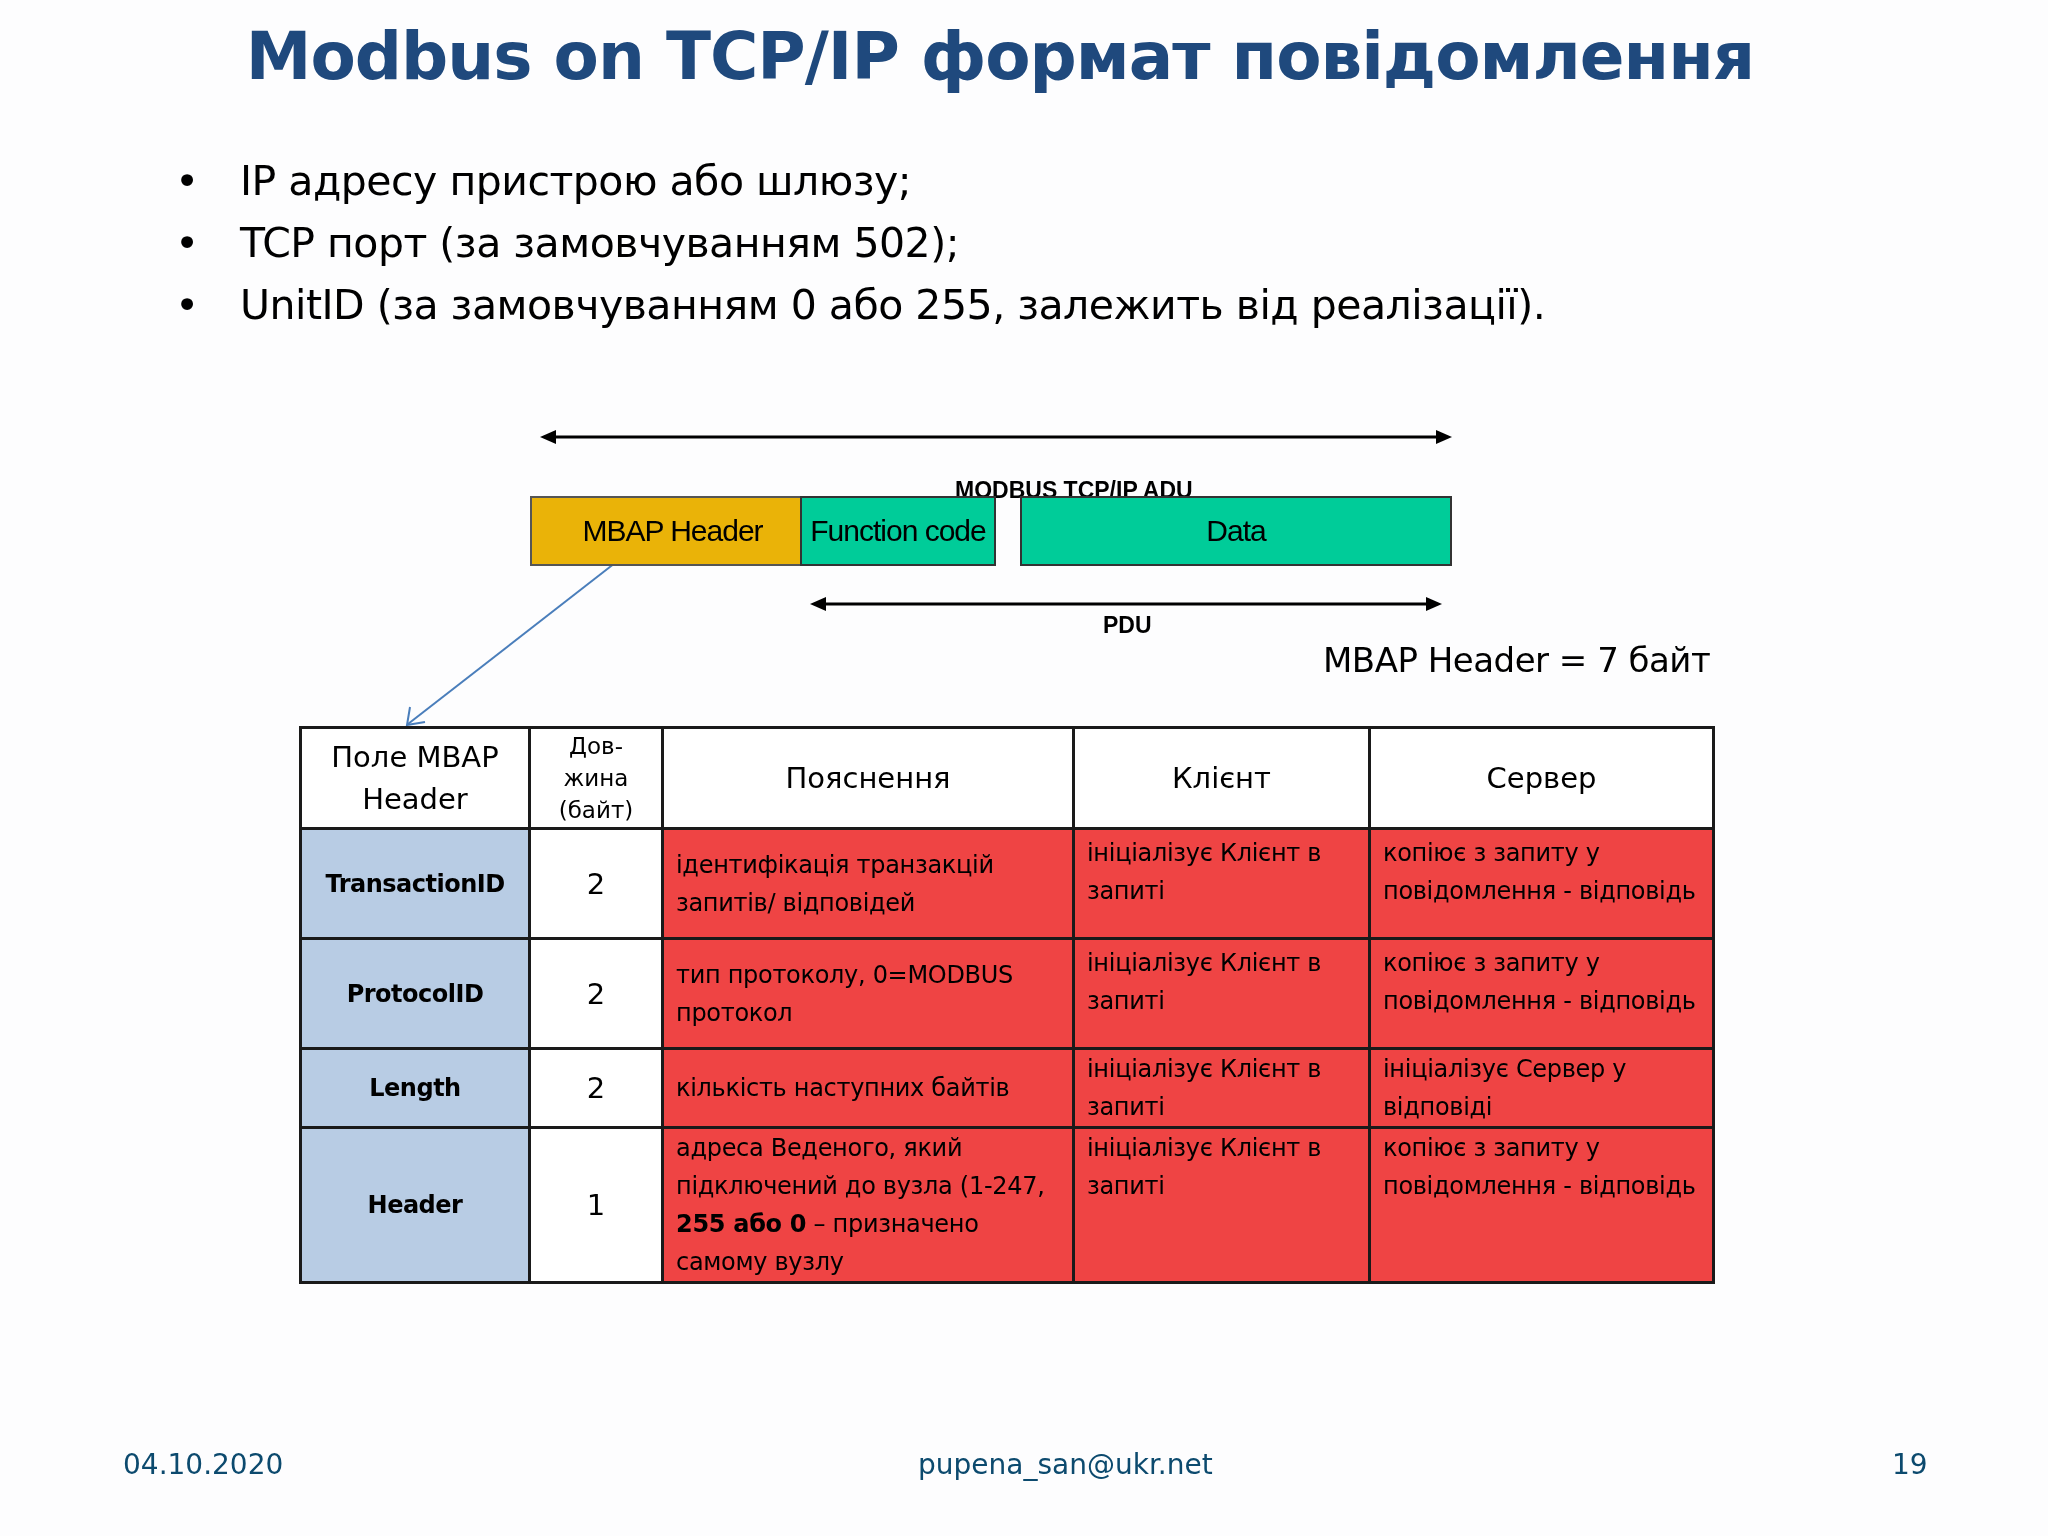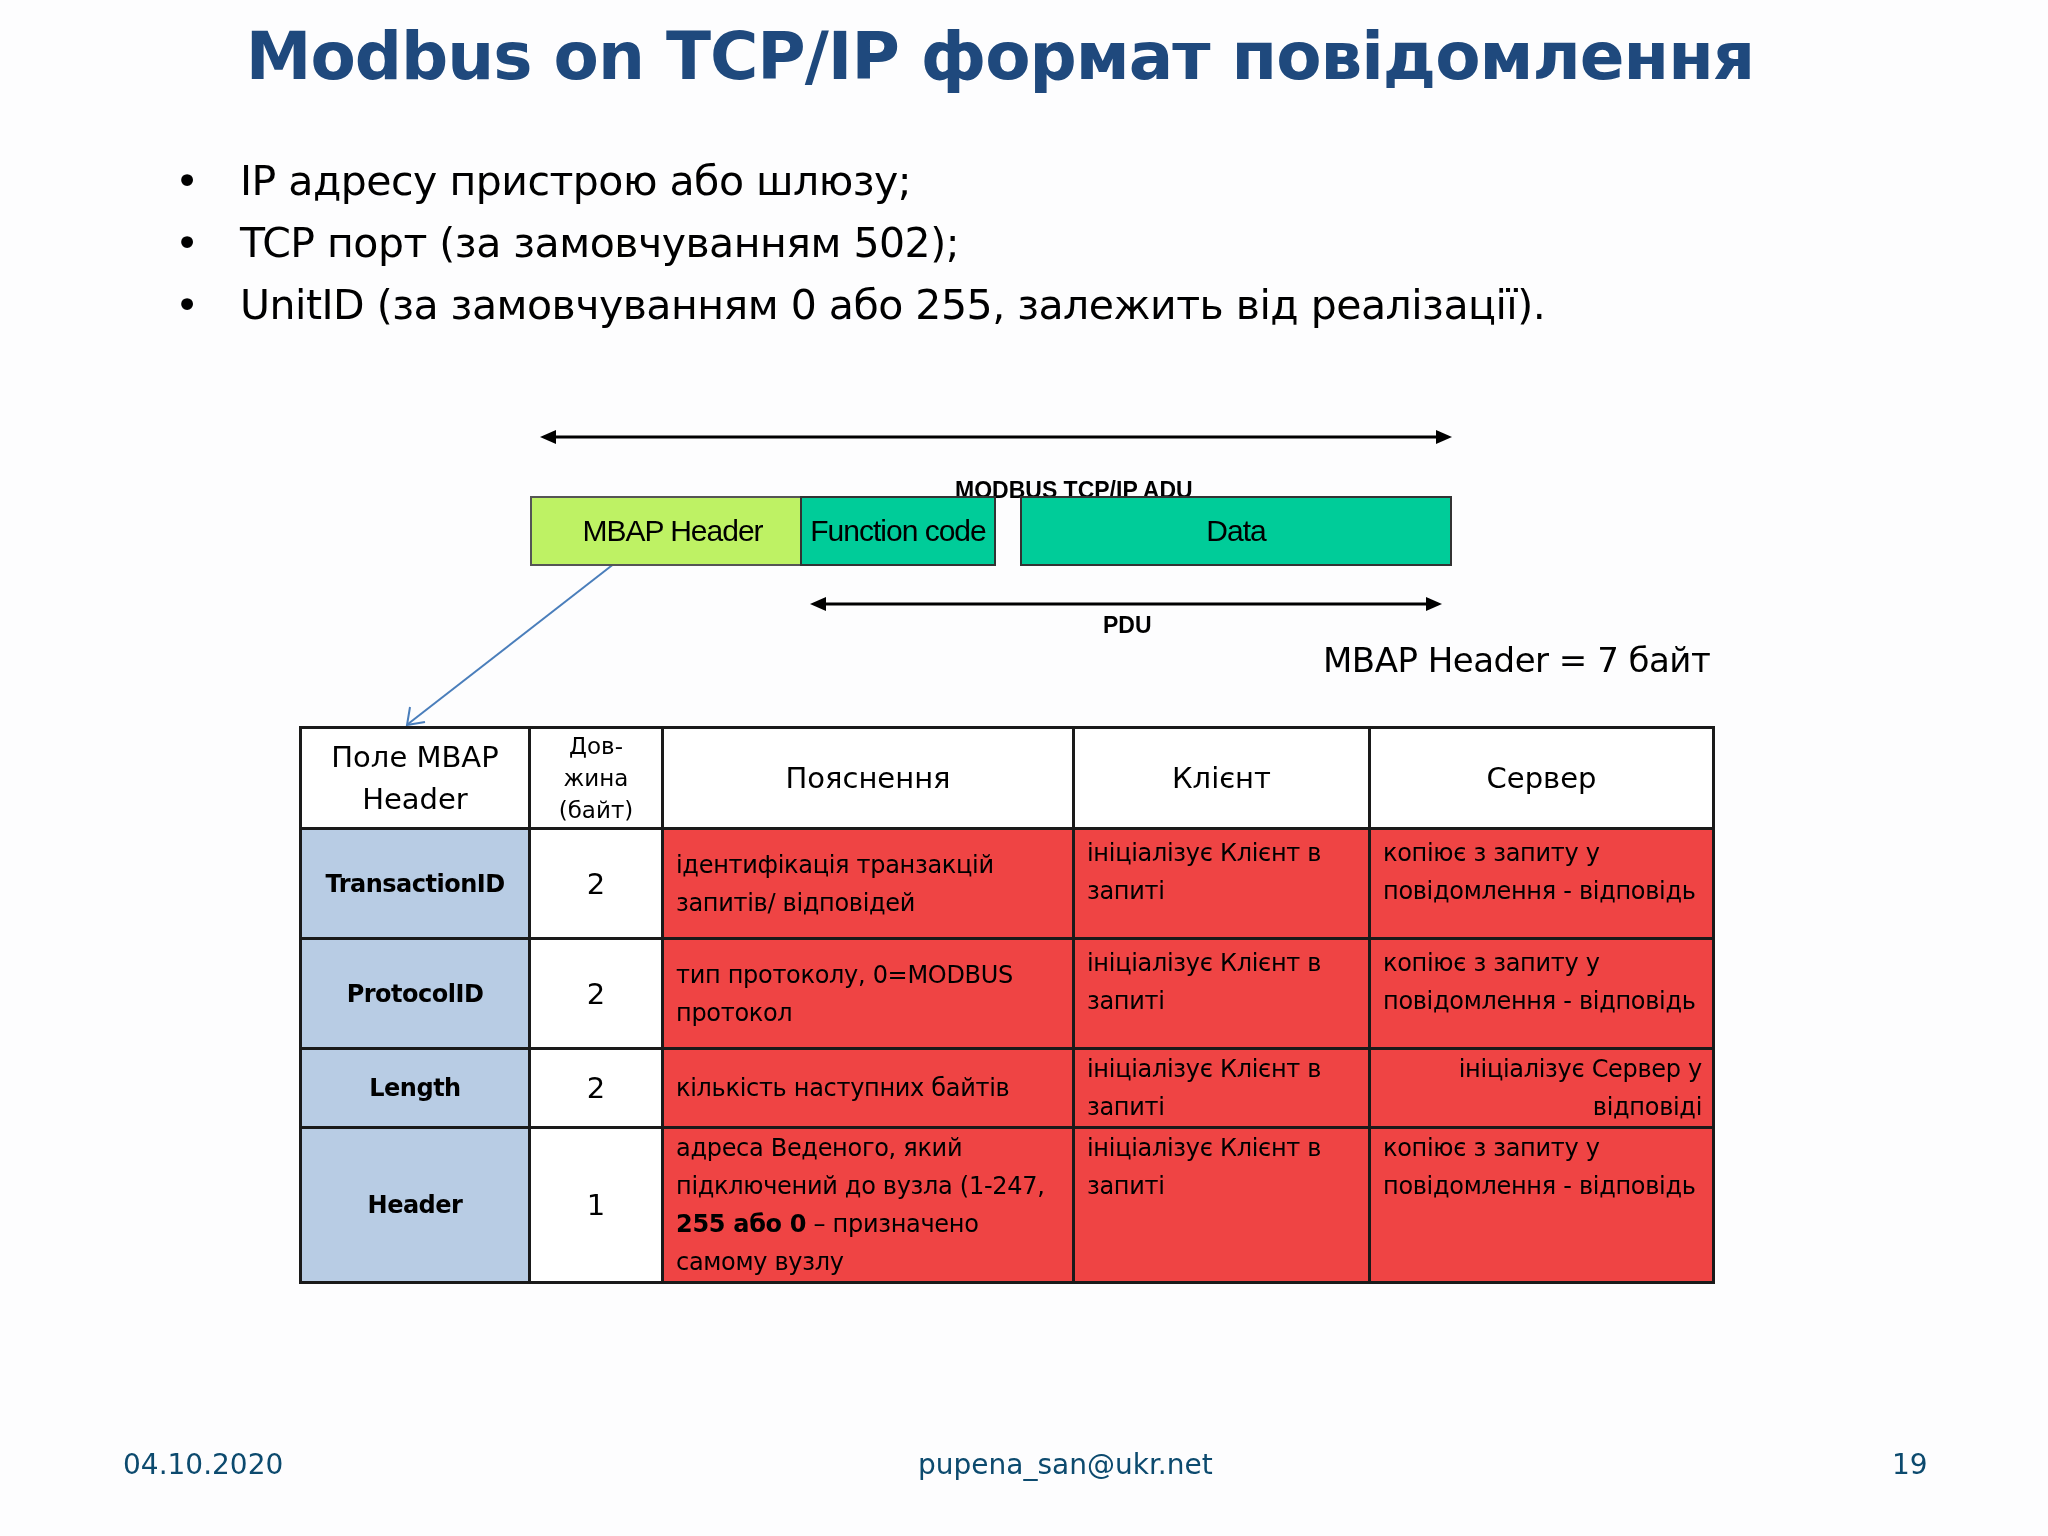--- a/index.html
+++ b/index.html
@@ -79,21 +79,21 @@
       <polygon points="1442,604 1426,597 1426,611" fill="#000"></polygon>
     </g>
     <g>
       <line x1="615" y1="563" x2="408" y2="724" stroke="#4a7ebb" stroke-width="2"></line>
       <polyline points="410,707 407,725 425,722" fill="none" stroke="#4a7ebb" stroke-width="2"></polyline>
     </g>
   </svg>
 
   <div class="lbl" style="left:955px; top:444px;margin-top:33px;">MODBUS TCP/IP ADU</div>
 
-  <div class="box" style="left:530px; top:496px; width:285px; height:70px; background:#bef264; border-color:#555;">
+  <div class="box" style="left:530px; top:496px; width:285px; height:70px; background:#eab308; border-color:#555;">
     <span>MBAP Header</span>
   </div>
   <div class="box" style="left:800px; top:496px; width:196px; height:70px; background:#00cc99;">
     <span>Function code</span>
   </div>
   <div class="box" style="left:1020px; top:496px; width:432px; height:70px; background:#00cc99;">
     <span>Data</span>
   </div>
 
   <div class="lbl" style="left:1103px; top:612px;">PDU</div>
@@ -137,21 +137,21 @@
     <td class="num">2</td>
     <td class="txt desc">тип протоколу, 0=MODBUS протокол</td>
     <td class="txt">ініціалізує Клієнт в запиті</td>
     <td class="txt">копіює з запиту у повідомлення - відповідь</td>
   </tr>
   <tr style="height:73px">
     <td class="field">Length</td>
     <td class="num">2</td>
     <td class="txt desc">кількість наступних байтів</td>
     <td class="txt" style="padding-top:0;">ініціалізує Клієнт в запиті</td>
-    <td class="txt" style="padding-top:0;text-align:right;">ініціалізує Сервер у відповіді</td>
+    <td class="txt" style="padding-top:0;">ініціалізує Сервер у відповіді</td>
   </tr>
   <tr style="height:148px">
     <td class="field">Header</td>
     <td class="num">1</td>
     <td class="txt" style="padding-top:0;"><span>адреса Веденого, який підключений до вузла (1-247, </span><b>255 або 0</b><span> – призначено самому вузлу</span></td>
     <td class="txt" style="padding-top:0;">ініціалізує Клієнт в запиті</td>
     <td class="txt" style="padding-top:0;">копіює з запиту у повідомлення - відповідь</td>
   </tr>
 </tbody>
   </table>

